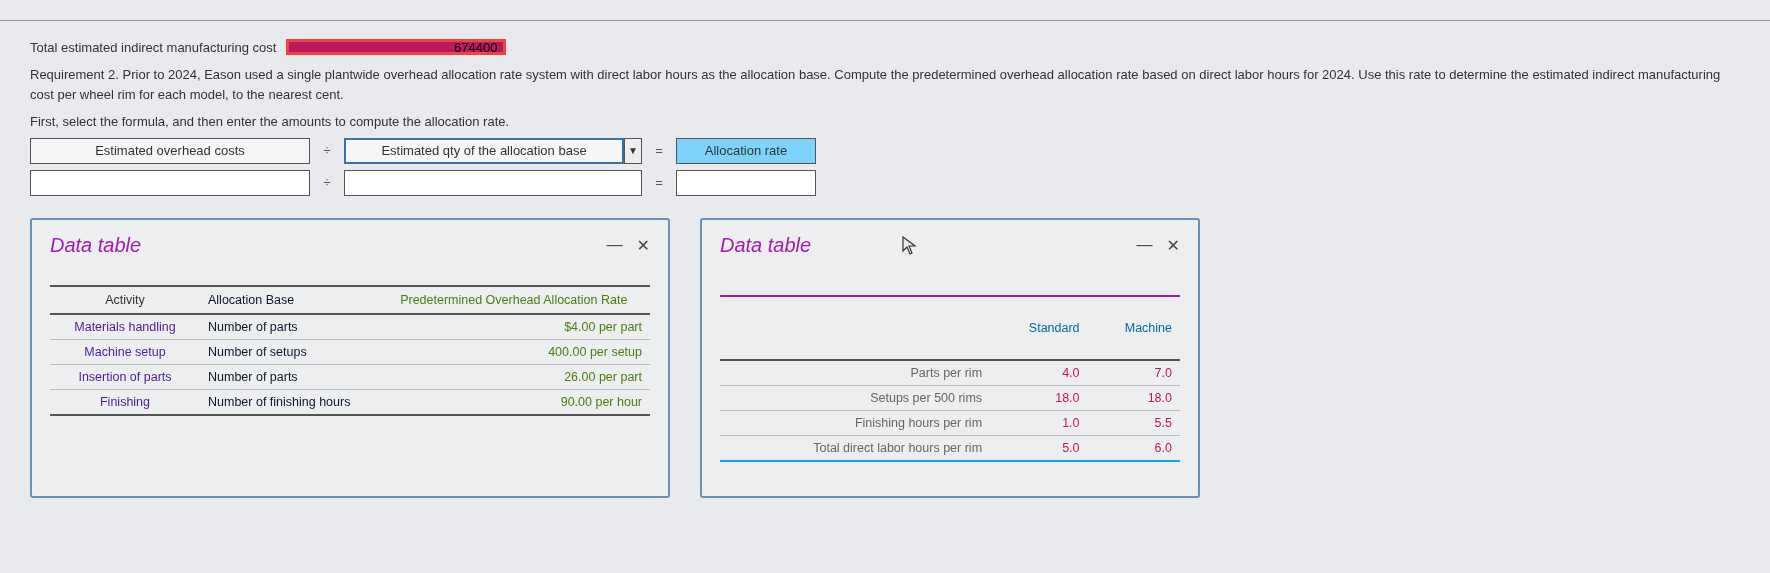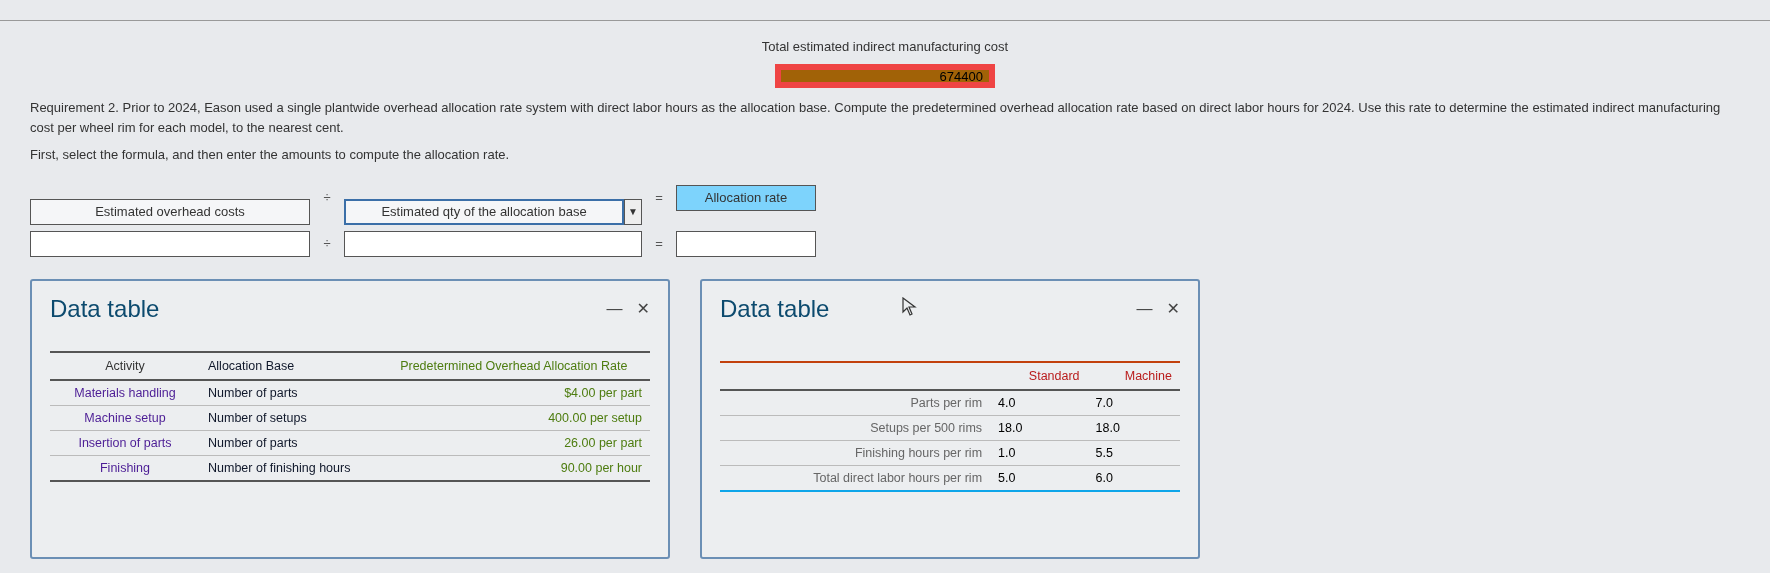--- a/index.html
+++ b/index.html
@@ -18,27 +18,26 @@
     margin-top: 20px;
   }
   .content {
     padding: 18px 30px 10px 30px;
   }
   .row {
     display: flex;
     align-items: center;
     gap: 10px;
     margin-bottom: 10px;
-    flex-direction: column;
   }
   .label-text { color: #333; }
   .input-box {
-    border: 6px solid #ef4444;
-    background: #a16207;
-    height: 24px;
+    border: 3px solid #ef4444;
+    background: #be185d;
+    height: 16px;
     padding: 2px 6px;
     font-size: 13px;
     text-align: right;
   }
   .input-box.wide { width: 220px; }
   .requirement {
     margin: 8px 0 6px 0;
     line-height: 1.5;
     color: #333;
   }
@@ -78,21 +77,20 @@
     background: #eee;
     display: flex;
     align-items: center;
     justify-content: center;
     font-size: 10px;
     cursor: pointer;
   }
   .formula-group {
     display: flex;
     align-items: center;
-    margin-top: 28px;
   }
   .op {
     width: 18px;
     text-align: center;
     color: #555;
   }
   .panels {
     display: flex;
     gap: 30px;
     padding: 12px 30px 0 30px;
@@ -105,23 +103,24 @@
   }
   .panel-left { width: 640px; height: 280px; }
   .panel-right { width: 500px; height: 280px; }
   .panel-header {
     display: flex;
     align-items: center;
     justify-content: space-between;
     padding: 14px 18px 8px 18px;
   }
   .panel-title {
-    font-size: 24px;
-    color: #0c4a6e;
+    font-size: 20px;
+    color: #a21caf;
     font-weight: normal;
+    font-style: italic;
   }
   .panel-controls {
     display: flex;
     gap: 14px;
     align-items: center;
     font-size: 16px;
     color: #444;
   }
   .panel-controls span { cursor: pointer; }
   .table {
@@ -147,33 +146,33 @@
   .table .col-activity { text-align: center; width: 150px; }
   .table .col-base { text-align: left; color: #0f172a; }
   .table .col-rate { text-align: right; color: #4d7c0f; }
   .table2 {
     margin: 30px 18px 12px 18px;
     border-collapse: collapse;
     width: calc(100% - 36px);
     font-size: 12.5px;
   }
   .table2 th {
-    border-top: 2px solid #c2410c;
+    border-top: 2px solid #a21caf;
     border-bottom: 2px solid #555;
-    padding: 6px 8px;
+    padding: 24px 8px;
     text-align: right;
     font-weight: normal;
-    color: #b91c1c;
+    color: #0369a1;
   }
   .table2 th:first-child { text-align: left; }
   .table2 td {
     border-bottom: 1px solid #bbb;
     padding: 5px 8px;
-    color: #000000;
-    text-align: left;
+    color: #be185d;
+    text-align: right;
   }
   .table2 td:first-child { text-align: right; color: #666; }
   .table2 tr:last-child td { border-bottom: 2px solid #0ea5e9; }
   .cursor-icon {
     position: absolute;
     top: 16px;
     left: 200px;
     font-size: 18px;
     color: #333;
   }

